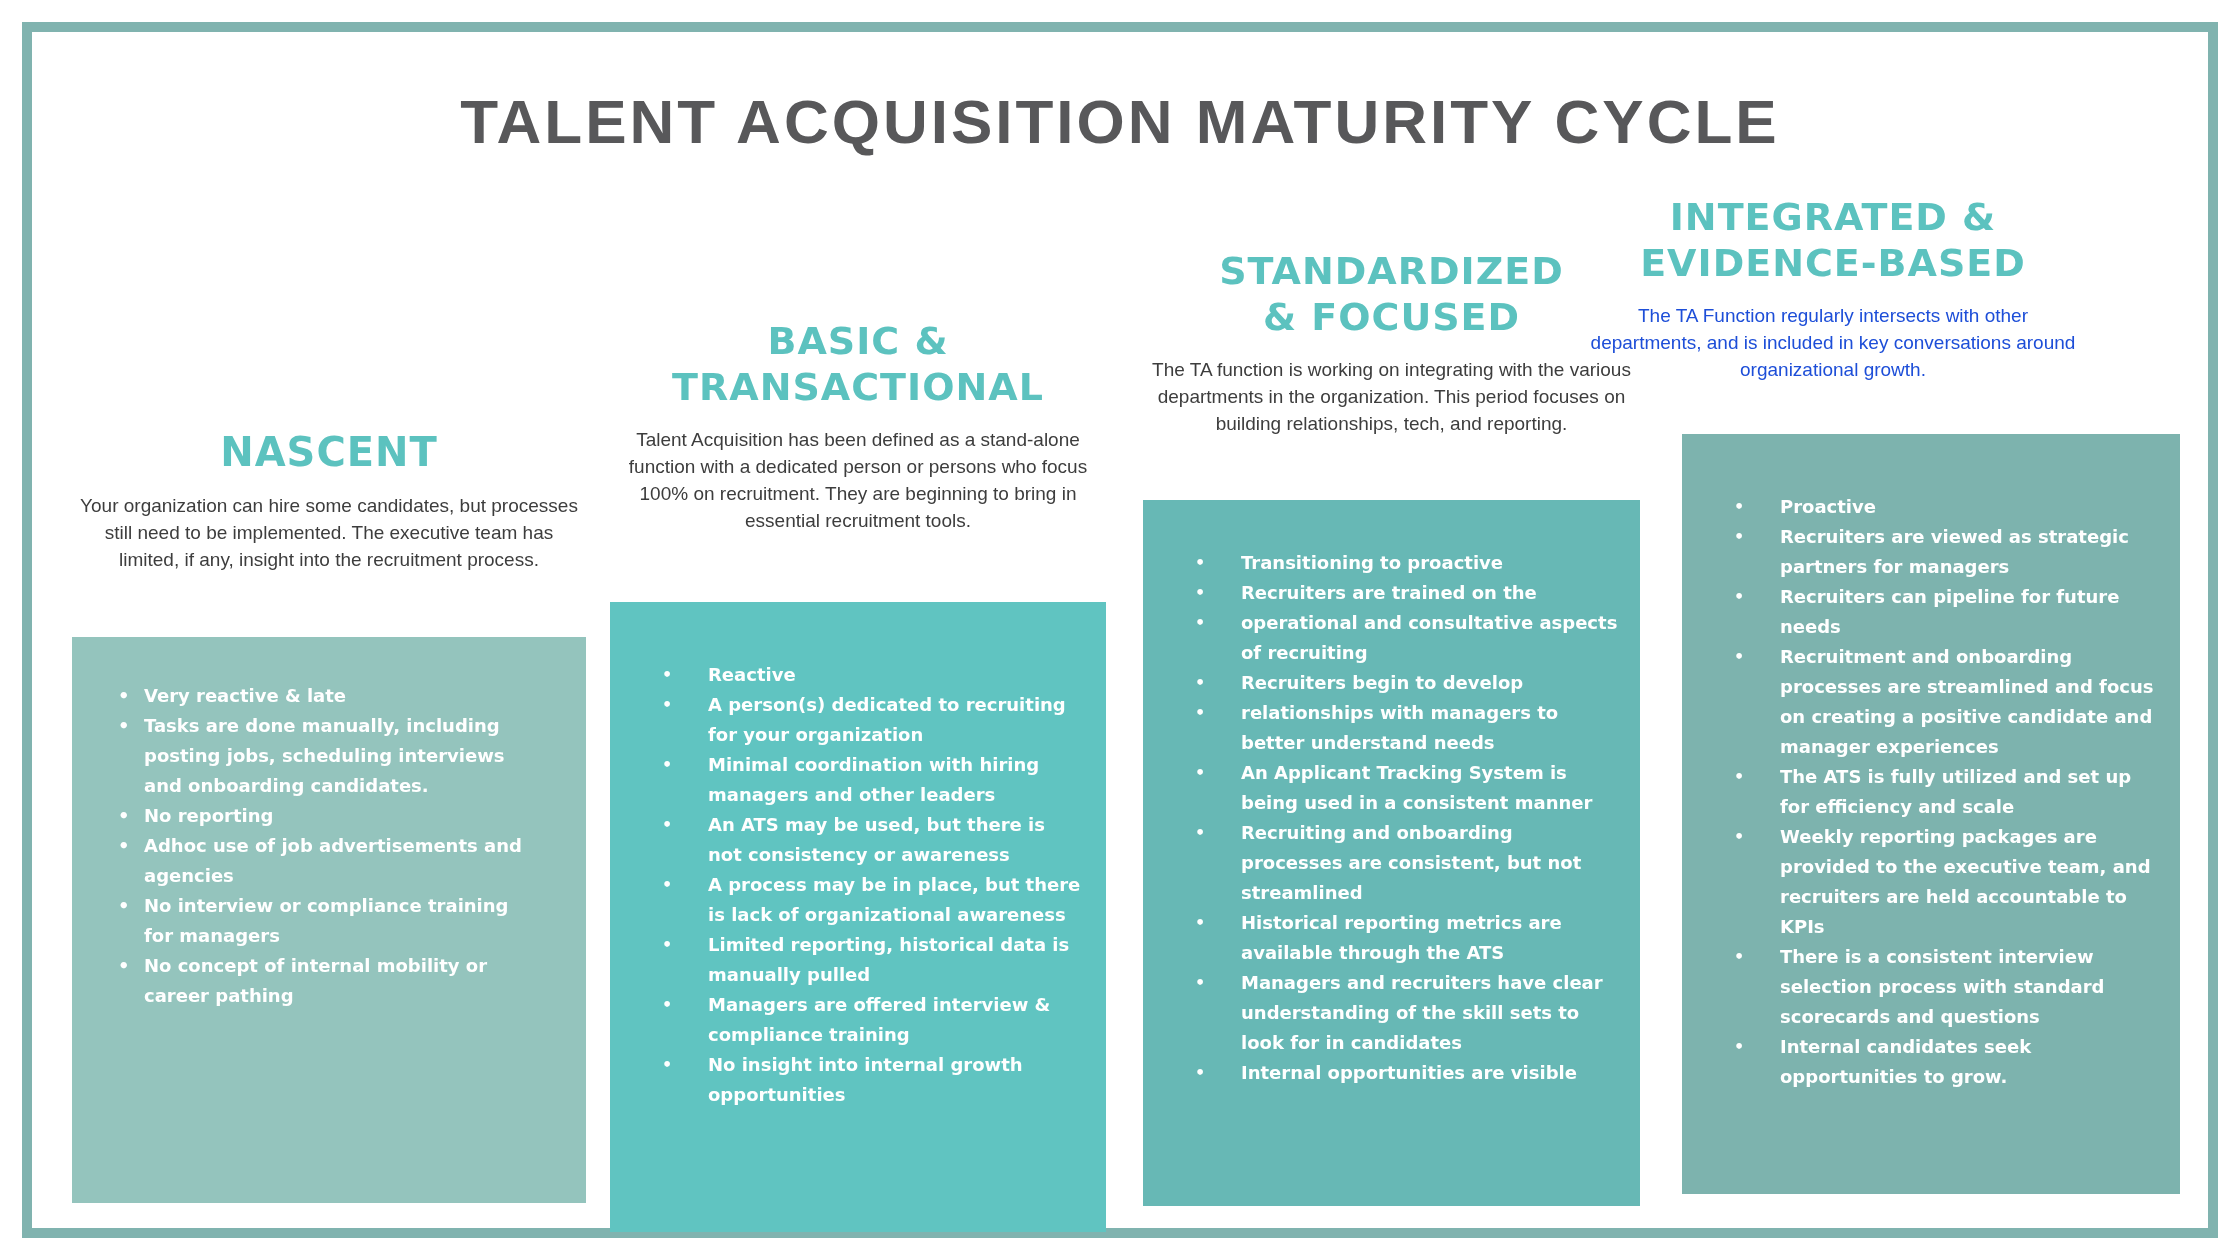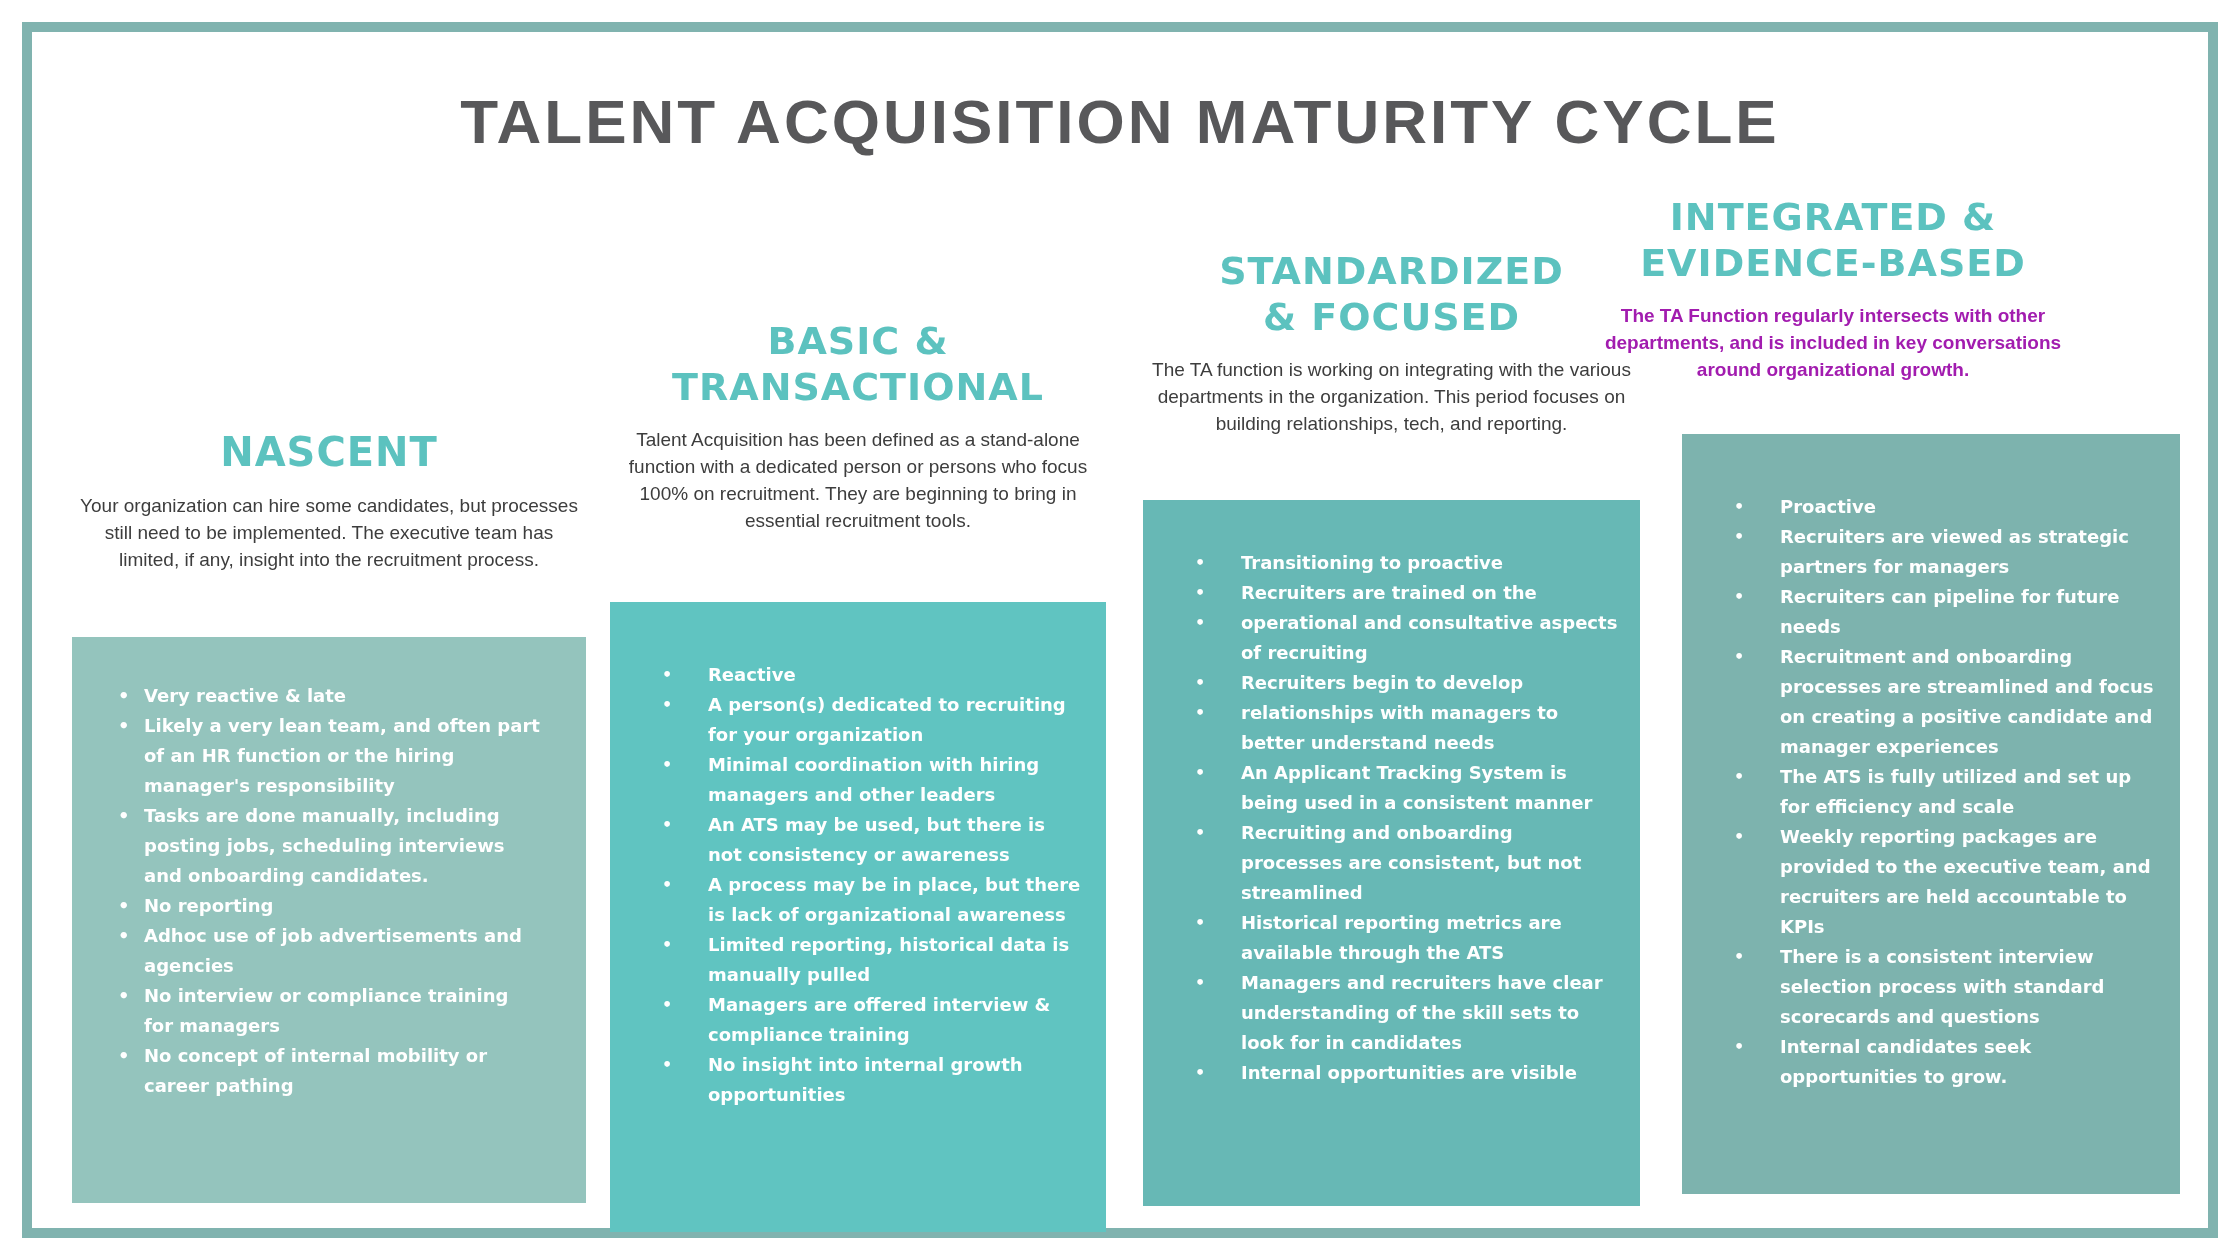--- a/index.html
+++ b/index.html
@@ -87,21 +87,20 @@
 
   <div class="page-title" style="color: rgb(88, 88, 90);">TALENT ACQUISITION MATURITY CYCLE</div>
 
   <div class="col" id="col1">
     <div class="col-heading" style="color: rgb(92, 194, 191);">NASCENT</div>
     <div class="col-desc" style="color: rgb(61, 61, 61);">Your organization can hire some candidates, but processes still need to be implemented. The executive team has limited, if any, insight into the recruitment process.</div>
   </div>
   <div class="box" id="box1" style="background-color: rgb(148, 196, 189); color: rgb(255, 255, 255);">
     <ul>
       <li>Very reactive &amp; late</li>
-      <li>Likely a very lean team, and often part of an HR function or the hiring manager's responsibility</li>
       <li>Tasks are done manually, including posting jobs, scheduling interviews and onboarding candidates.</li>
       <li>No reporting</li>
       <li>Adhoc use of job advertisements and agencies</li>
       <li>No interview or compliance training for managers</li>
       <li>No concept of internal mobility or career pathing</li>
     </ul>
   </div>
 
   <div class="col" id="col2">
     <div class="col-heading" style="color: rgb(92, 194, 191);">BASIC &amp;
@@ -137,21 +136,21 @@
       <li>Recruiting and onboarding processes are consistent, but not streamlined</li>
       <li>Historical reporting metrics are available through the ATS</li>
       <li>Managers and recruiters have clear understanding of the skill sets to look for in candidates</li>
       <li>Internal opportunities are visible</li>
     </ul>
   </div>
 
   <div class="col" id="col4">
     <div class="col-heading" style="color: rgb(92, 194, 191);">INTEGRATED &amp;
 EVIDENCE-BASED</div>
-    <div class="col-desc" style="color: #a21caf; font-weight: bold;">The TA Function regularly intersects with other departments, and is included in key conversations around organizational growth.</div>
+    <div class="col-desc" style="color: #1d4ed8;">The TA Function regularly intersects with other departments, and is included in key conversations around organizational growth.</div>
   </div>
   <div class="box" id="box4" style="background-color: rgb(125, 179, 174); color: rgb(255, 255, 255);">
     <ul>
       <li>Proactive</li>
       <li>Recruiters are viewed as strategic partners for managers</li>
       <li>Recruiters can pipeline for future needs</li>
       <li>Recruitment and onboarding processes are streamlined and focus on creating a positive candidate and manager experiences</li>
       <li>The ATS is fully utilized and set up for efficiency and scale</li>
       <li>Weekly reporting packages are provided to the executive team, and recruiters are held accountable to KPIs</li>
       <li>There is a consistent interview selection process with standard scorecards and questions</li>

